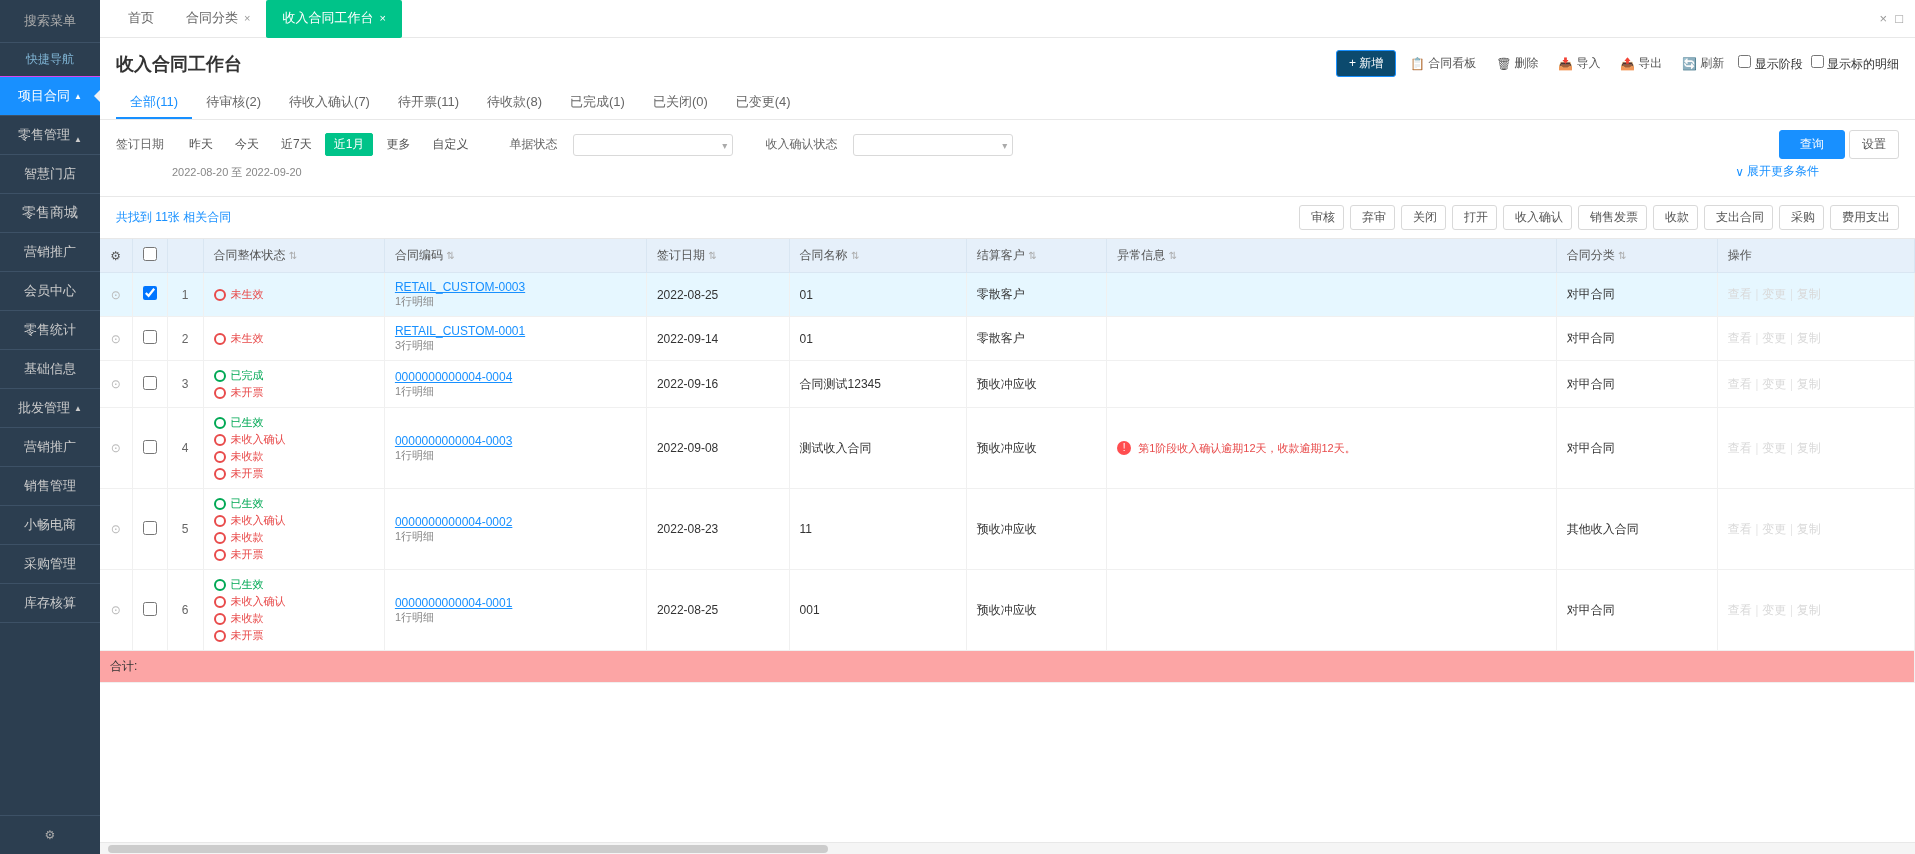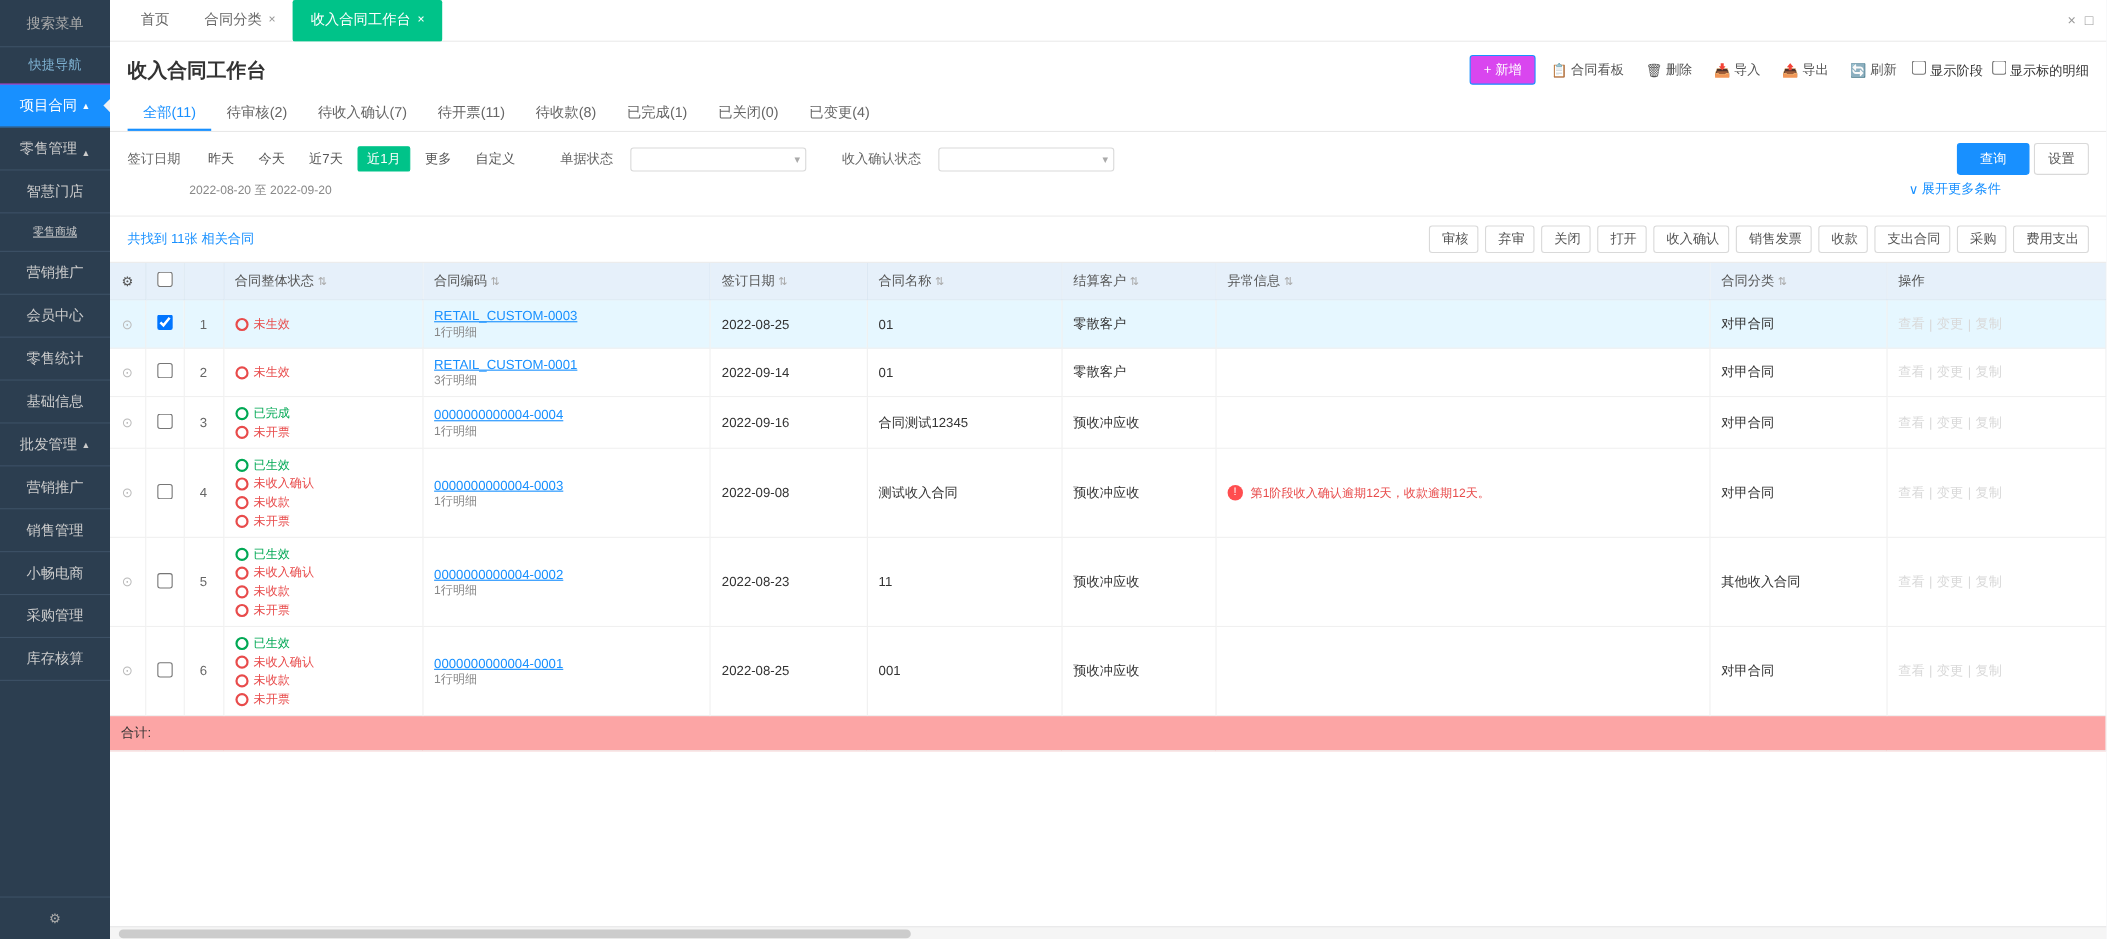--- a/index.html
+++ b/index.html
@@ -24,21 +24,21 @@
     .tab-close { margin-left: 6px; color: #999; font-size: 11px; cursor: pointer; }
     .tab.active .tab-close { color: #fff; }
     .top-right { margin-left: auto; display: flex; align-items: center; gap: 8px; color: #999; font-size: 13px; }
 
     
     .page-header { background: #fff; padding: 12px 16px 0; border-bottom: 1px solid #e8e8e8; flex-shrink: 0; }
     .page-title-row { display: flex; align-items: center; justify-content: space-between; margin-bottom: 10px; }
     .page-title { font-size: 18px; font-weight: bold; color: #333; }
     .header-actions { display: flex; align-items: center; gap: 8px; }
     .btn-action { display: flex; align-items: center; gap: 3px; font-size: 12px; color: #555; cursor: pointer; padding: 3px 6px; border: none; background: none; }
-    .btn-primary { background: #d946ef; color: #fff; border: 1px solid #1890ff; border-radius: 3px; padding: 4px 12px; cursor: pointer; font-size: 12px; }
+    .btn-primary { background: #0c4a6e; color: #fff; border: 1px solid #1890ff; border-radius: 3px; padding: 4px 12px; cursor: pointer; font-size: 12px; }
 
     
     .sub-tabs { display: flex; gap: 0; margin-bottom: 0; }
     .sub-tab { padding: 6px 14px; font-size: 13px; color: #666; cursor: pointer; border-bottom: 2px solid transparent; }
     .sub-tab.active { color: #1890ff; border-bottom: 2px solid #1890ff; font-weight: 500; }
 
     
     .filter-area { background: #fff; padding: 10px 16px; border-bottom: 1px solid #e8e8e8; flex-shrink: 0; }
     .filter-row { display: flex; align-items: center; gap: 16px; margin-bottom: 6px; }
     .filter-label { color: #666; font-size: 12px; white-space: nowrap; }
@@ -66,21 +66,21 @@
     th { padding: 8px 10px; text-align: left; font-weight: 500; color: #555; border-bottom: 1px solid #d9e6f2; white-space: nowrap; border-right: 1px solid #d9e6f2; position: relative; }
     th .sort-icon { color: #aaa; font-size: 10px; }
     td { padding: 7px 10px; border-bottom: 1px solid #f0f0f0; border-right: 1px solid #f0f0f0; vertical-align: middle; }
     tr.selected-row td { background: #e6f7ff; }
     .row-num { color: #666; text-align: center; }
     .status-red { color: #e84b4b; font-size: 11px; display: flex; align-items: center; gap: 2px; }
     .status-green { color: #00a854; font-size: 11px; display: flex; align-items: center; gap: 2px; }
     .contract-link { color: #1890ff; text-decoration: underline; cursor: pointer; display: block; }
     .contract-sub { color: #888; font-size: 11px; }
     .error-msg { color: #e84b4b; font-size: 11px; display: flex; align-items: center; gap: 3px; }
-    .action-links { display: flex; gap: 4px; align-items: center; color: #1890ff; cursor: pointer; white-space: nowrap; }
+    .action-links { display: flex; gap: 4px; align-items: center; color: #1890ff; cursor: pointer; white-space: nowrap; font-family: Liberation Serif, serif; }
     .action-links span { color: #d9d9d9; }
     .action-link { color: #1890ff; cursor: pointer; }
     .total-row td { background: #fca5a5; font-weight: 500; margin-left: 12px; }
 
     
     .pagination { background: #fff; padding: 8px 16px; display: flex; align-items: center; justify-content: flex-end; gap: 8px; border-top: 1px solid #e8e8e8; flex-shrink: 0; font-size: 12px; color: #555; }
     .page-select { border: 1px solid #d9d9d9; border-radius: 3px; padding: 2px 4px; font-size: 12px; }
     .page-btn { padding: 2px 6px; border: 1px solid #d9d9d9; border-radius: 3px; background: #fff; cursor: pointer; color: #555; }
     .page-input { width: 36px; border: 1px solid #d9d9d9; border-radius: 3px; padding: 2px 4px; font-size: 12px; text-align: center; }
     .checkbox-col { width: 28px; text-align: center; }
@@ -109,21 +109,21 @@
         <span>项目合同</span>
         <span style="font-size: 8px; margin-left: 4px;">▲</span>
       </div>
       <div class="sidebar-item" style="display: flex; align-items: flex-end; justify-content: center; padding: 10px 8px; font-size: 13px;">
         <span>零售管理</span>
         <span style="font-size: 8px; margin-left: 4px;">▲</span>
       </div>
       <div class="sidebar-item" style="display: flex; align-items: center; justify-content: center; padding: 10px 8px; font-size: 13px;">
         <span>智慧门店</span>
       </div>
-      <div class="sidebar-item" style="display: flex; align-items: flex-start; justify-content: center; padding: 10px 8px; font-size: 10px; text-decoration: underline;">
+      <div class="sidebar-item" style="display: flex; align-items: flex-start; justify-content: center; padding: 10px 8px; font-size: 14px;">
         <span>零售商城</span>
       </div>
       <div class="sidebar-item" style="display: flex; align-items: center; justify-content: center; padding: 10px 8px; font-size: 13px;">
         <span>营销推广</span>
       </div>
       <div class="sidebar-item" style="display: flex; align-items: center; justify-content: center; padding: 10px 8px; font-size: 13px;">
         <span>会员中心</span>
       </div>
       <div class="sidebar-item" style="display: flex; align-items: center; justify-content: center; padding: 10px 8px; font-size: 13px;">
         <span>零售统计</span>

